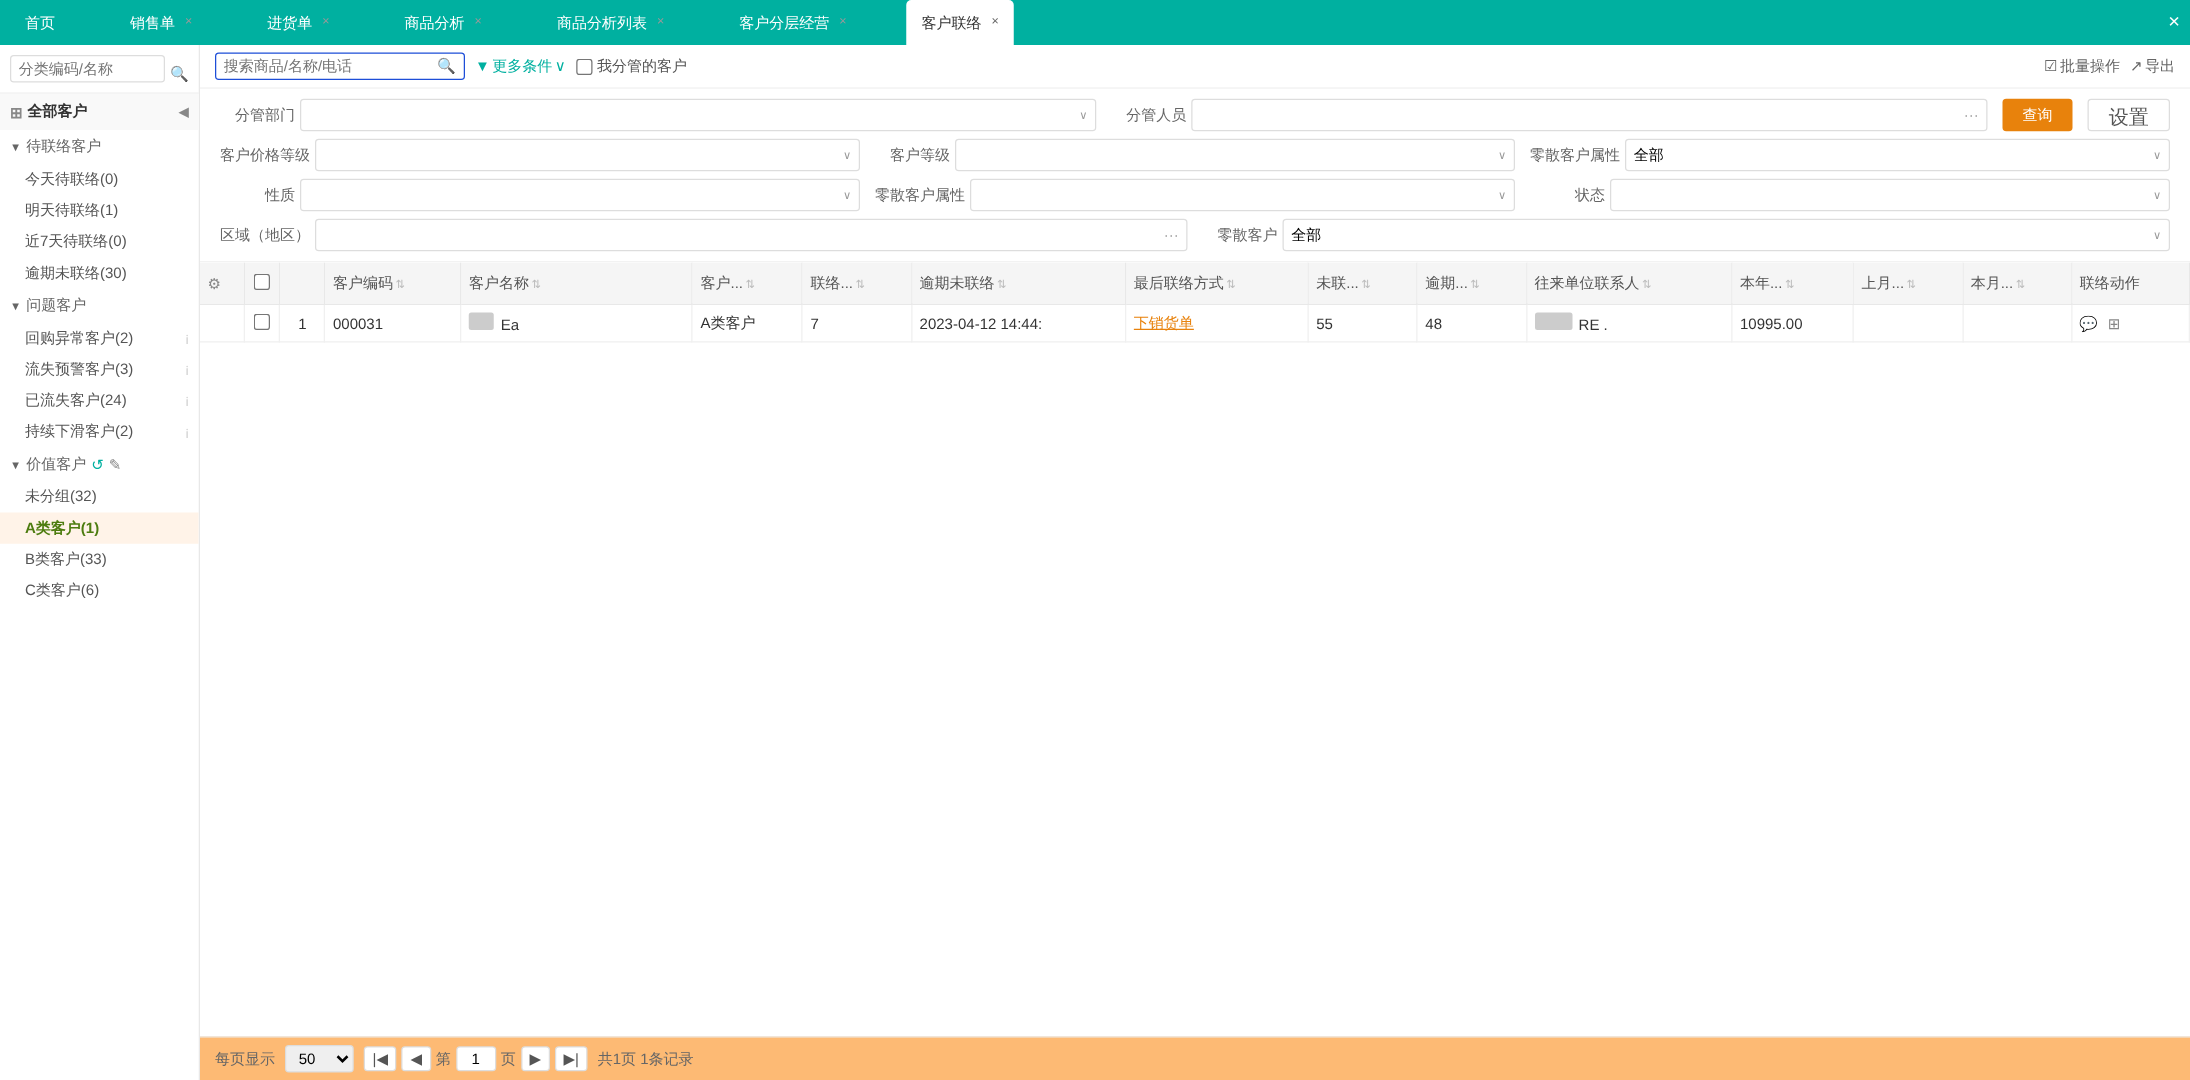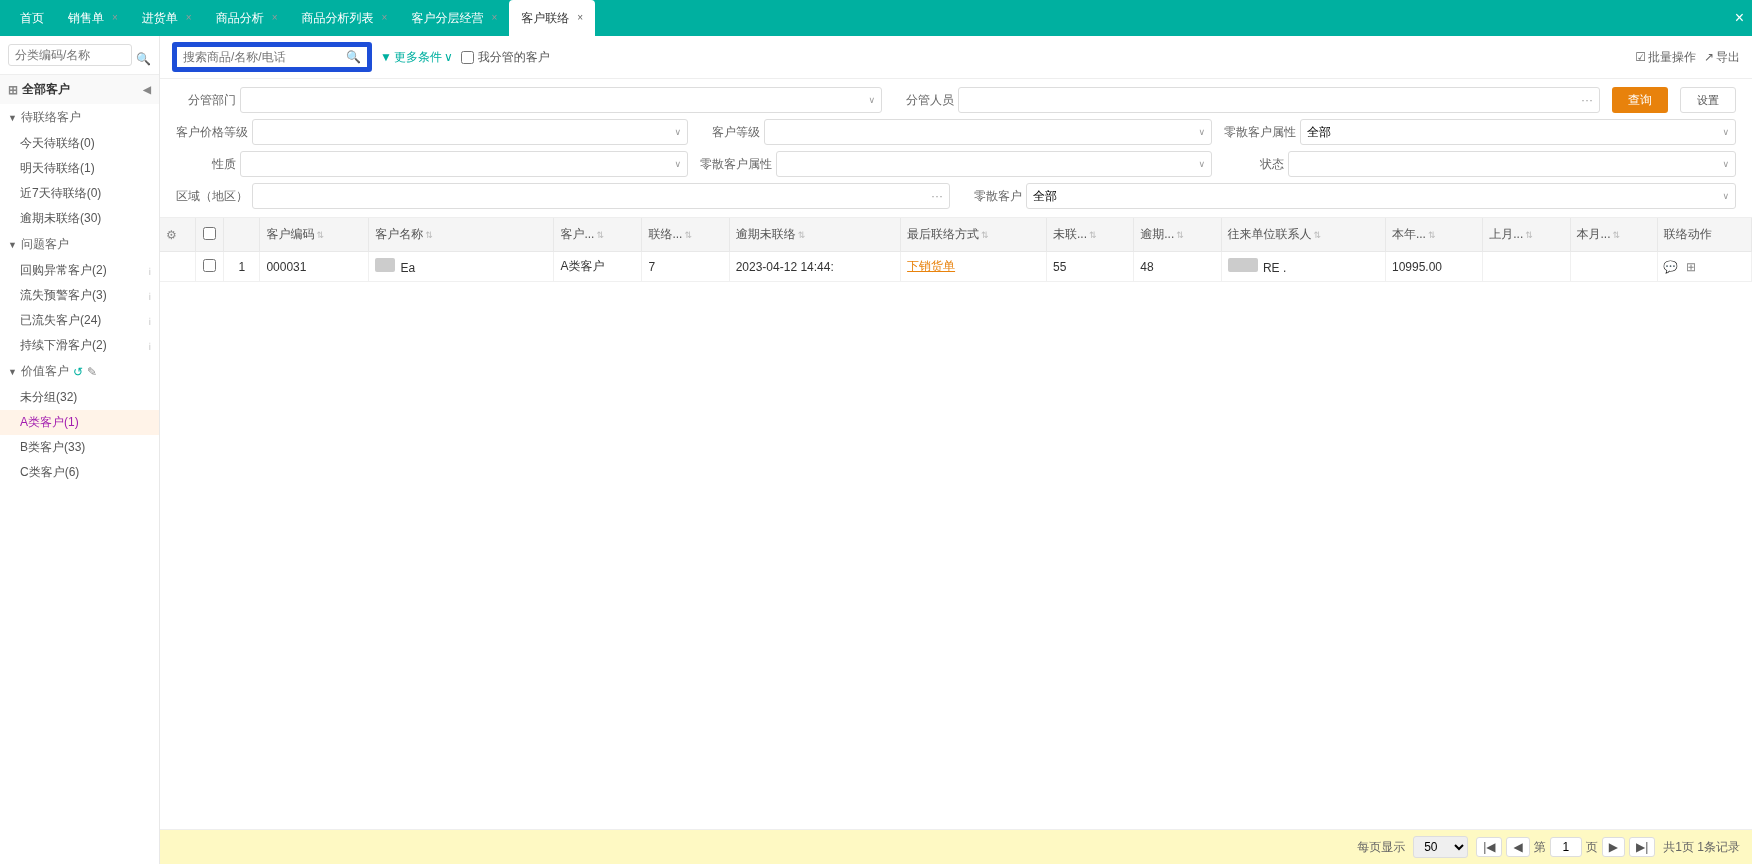--- a/index.html
+++ b/index.html
@@ -3,20 +3,21 @@
   <meta charset="utf-8">
   <style>
     * { box-sizing: border-box; margin: 0; padding: 0; font-family: 'Microsoft YaHei', Arial, sans-serif; font-size: 12px; }
     body { background: #f5f5f5; width: 1752px; height: 864px; overflow: hidden; }
 
     
     .top-nav {
       display: flex; align-items: center;
       background: #00b0a0; height: 36px; padding: 0 8px;
       color: white;
+      gap: 36px;
     }
     .top-nav .nav-item {
       padding: 0 12px; height: 36px; line-height: 36px;
       cursor: pointer; color: white; white-space: nowrap;
       display: flex; align-items: center; gap: 4px;
     }
     .top-nav .nav-item.active {
       background: white; color: #333; border-radius: 4px 4px 0 0;
     }
     .top-nav .nav-item .close-x { color: #999; font-size: 10px; margin-left: 4px; cursor: pointer; }
@@ -55,39 +56,39 @@
     .sidebar-group-header {
       display: flex; align-items: center; padding: 5px 8px;
       color: #666; cursor: pointer; font-size: 12px;
     }
     .sidebar-group-header .arrow { margin-right: 4px; font-size: 9px; }
 
     .sidebar-item {
       padding: 4px 8px 4px 20px; color: #555; cursor: pointer;
       white-space: nowrap; overflow: hidden; text-overflow: ellipsis;
     }
-    .sidebar-item.active { background: #fff3e8; color: #a21caf; font-weight: normal; }
+    .sidebar-item.active { background: #fff3e8; color: #4d7c0f; font-weight: bold; }
 
     .sidebar-item-with-icon {
       display: flex; align-items: center; justify-content: space-between; gap: 40px;
     }
     .sidebar-item-icon { color: #ccc; font-size: 10px; }
 
     
     .content-area {
       flex: 1; display: flex; flex-direction: column; overflow: hidden;
     }
 
     
     .filter-bar {
       background: white; padding: 6px 12px; border-bottom: 1px solid #eee;
       display: flex; align-items: center; gap: 8px;
     }
     .filter-search {
-      display: flex; align-items: center; border: 5px solid #1d4ed8;
+      display: flex; align-items: center; border: 1px solid #1d4ed8;
       border-radius: 3px; padding: 3px 6px; width: 200px;
     }
     .filter-search input { border: none; outline: none; font-size: 12px; width: 100%; }
     .filter-more { color: #00b0a0; cursor: pointer; display: flex; align-items: center; gap: 2px; }
     .filter-checkbox { display: flex; align-items: center; gap: 4px; color: #555; }
     .filter-right { margin-left: auto; display: flex; align-items: center; gap: 8px; }
     .batch-op { color: #666; cursor: pointer; display: flex; align-items: center; gap: 2px; }
     .export-btn { color: #666; cursor: pointer; display: flex; align-items: center; gap: 2px; }
 
     
@@ -110,21 +111,21 @@
       cursor: pointer; position: relative;
     }
     .filter-select .arrow { color: #999; font-size: 9px; }
     .filter-select .dots { color: #999; }
     .query-btn {
       background: #e8820c; color: white; border: none; border-radius: 3px;
       padding: 4px 16px; cursor: pointer; font-size: 12px; height: 26px;
     }
     .settings-btn {
       border: 1px solid #ddd; background: white; border-radius: 3px;
-      padding: 4px 16px; cursor: pointer; font-size: 11px; height: 26px; color: #555;
+      padding: 4px 16px; cursor: pointer; font-size: 16px; height: 26px; color: #555;
     }
 
     
     .table-container {
       flex: 1; overflow: auto; background: white; margin: 0;
     }
     table { width: 100%; border-collapse: collapse; }
     thead tr { background: #f5f5f5; }
     th {
       padding: 8px 6px; border-bottom: 1px solid #e8e8e8; border-right: 1px solid #e8e8e8;
@@ -137,23 +138,22 @@
       padding: 6px 6px; border-bottom: 1px solid #f0f0f0; border-right: 1px solid #f0f0f0;
       color: #333; white-space: nowrap;
     }
     .td-link { color: #e8820c; cursor: pointer; text-decoration: underline; }
     .td-center { text-align: center; }
 
     .settings-col { color: #888; cursor: pointer; padding: 8px 6px; }
 
     
     .table-footer {
-      background: #fef9c3; border-top: 1px solid #eee;
+      background: #fdba74; border-top: 1px solid #eee;
       padding: 6px 12px; display: flex; align-items: center; gap: 8px;
-      justify-content: flex-end;
     }
     .footer-label { color: #666; }
     .page-size-select {
       border: 1px solid #ddd; border-radius: 3px; padding: 2px 6px;
       font-size: 12px;
     }
     .pagination { display: flex; align-items: center; gap: 4px; }
     .page-btn {
       border: 1px solid #ddd; background: white; border-radius: 3px;
       padding: 2px 6px; cursor: pointer; font-size: 12px; color: #555;

